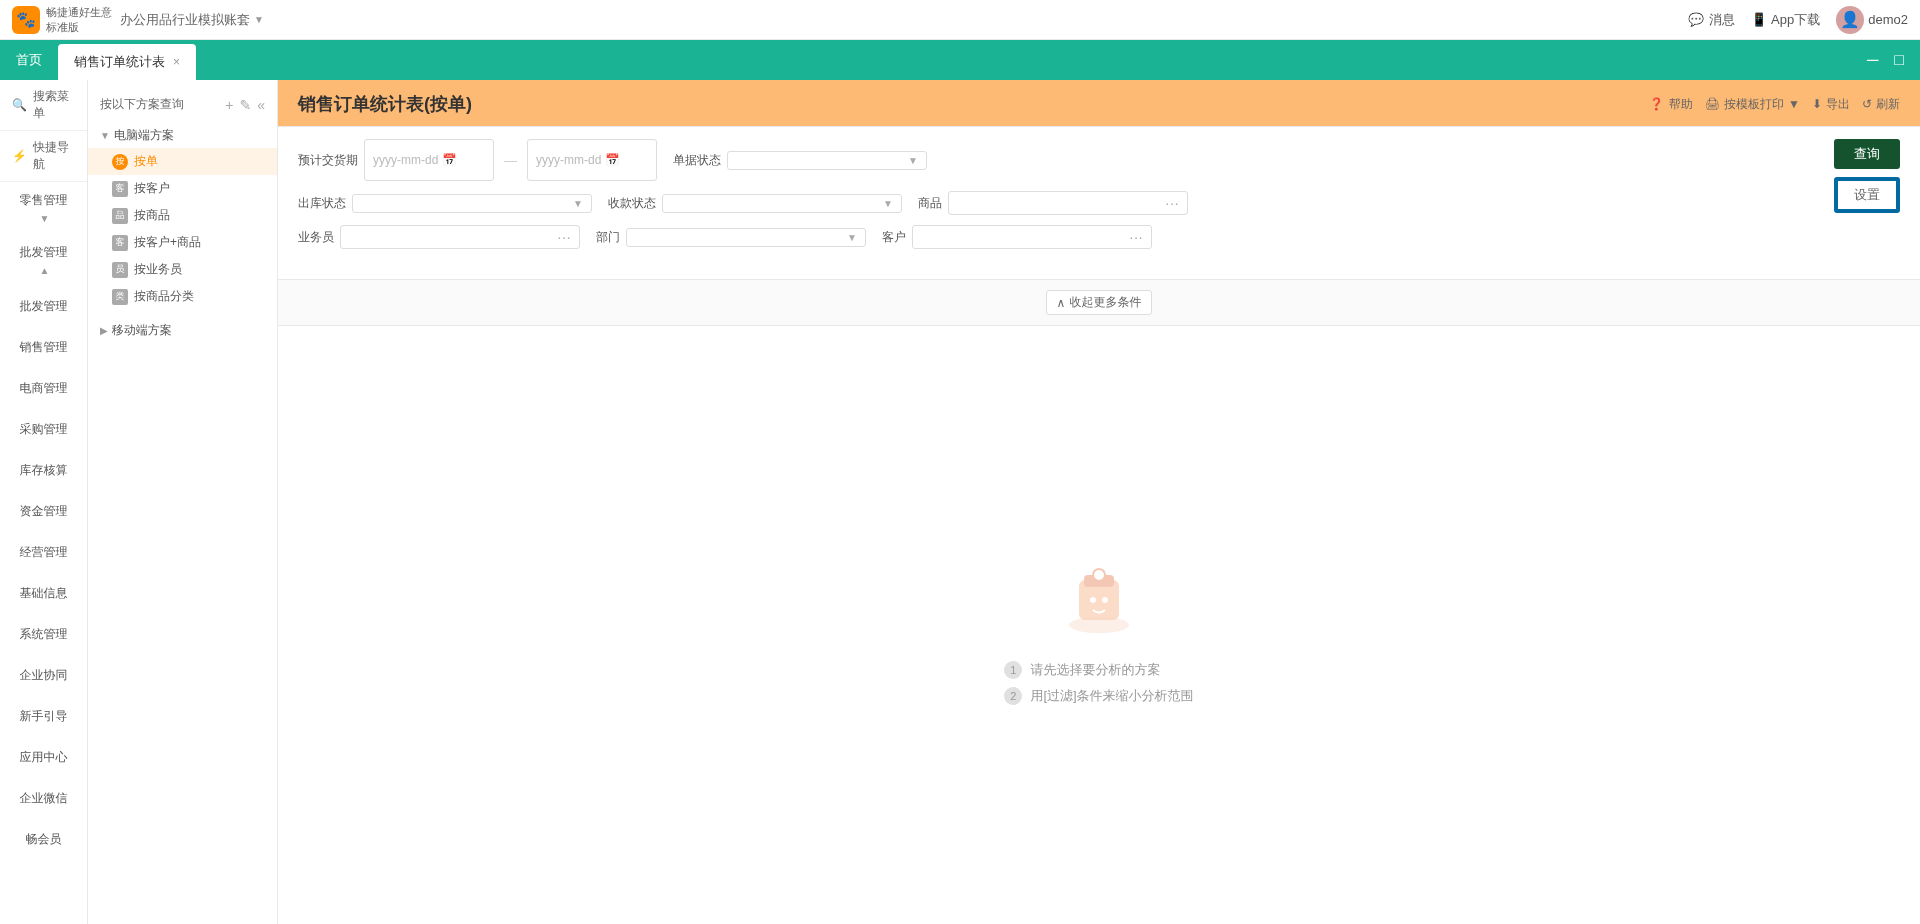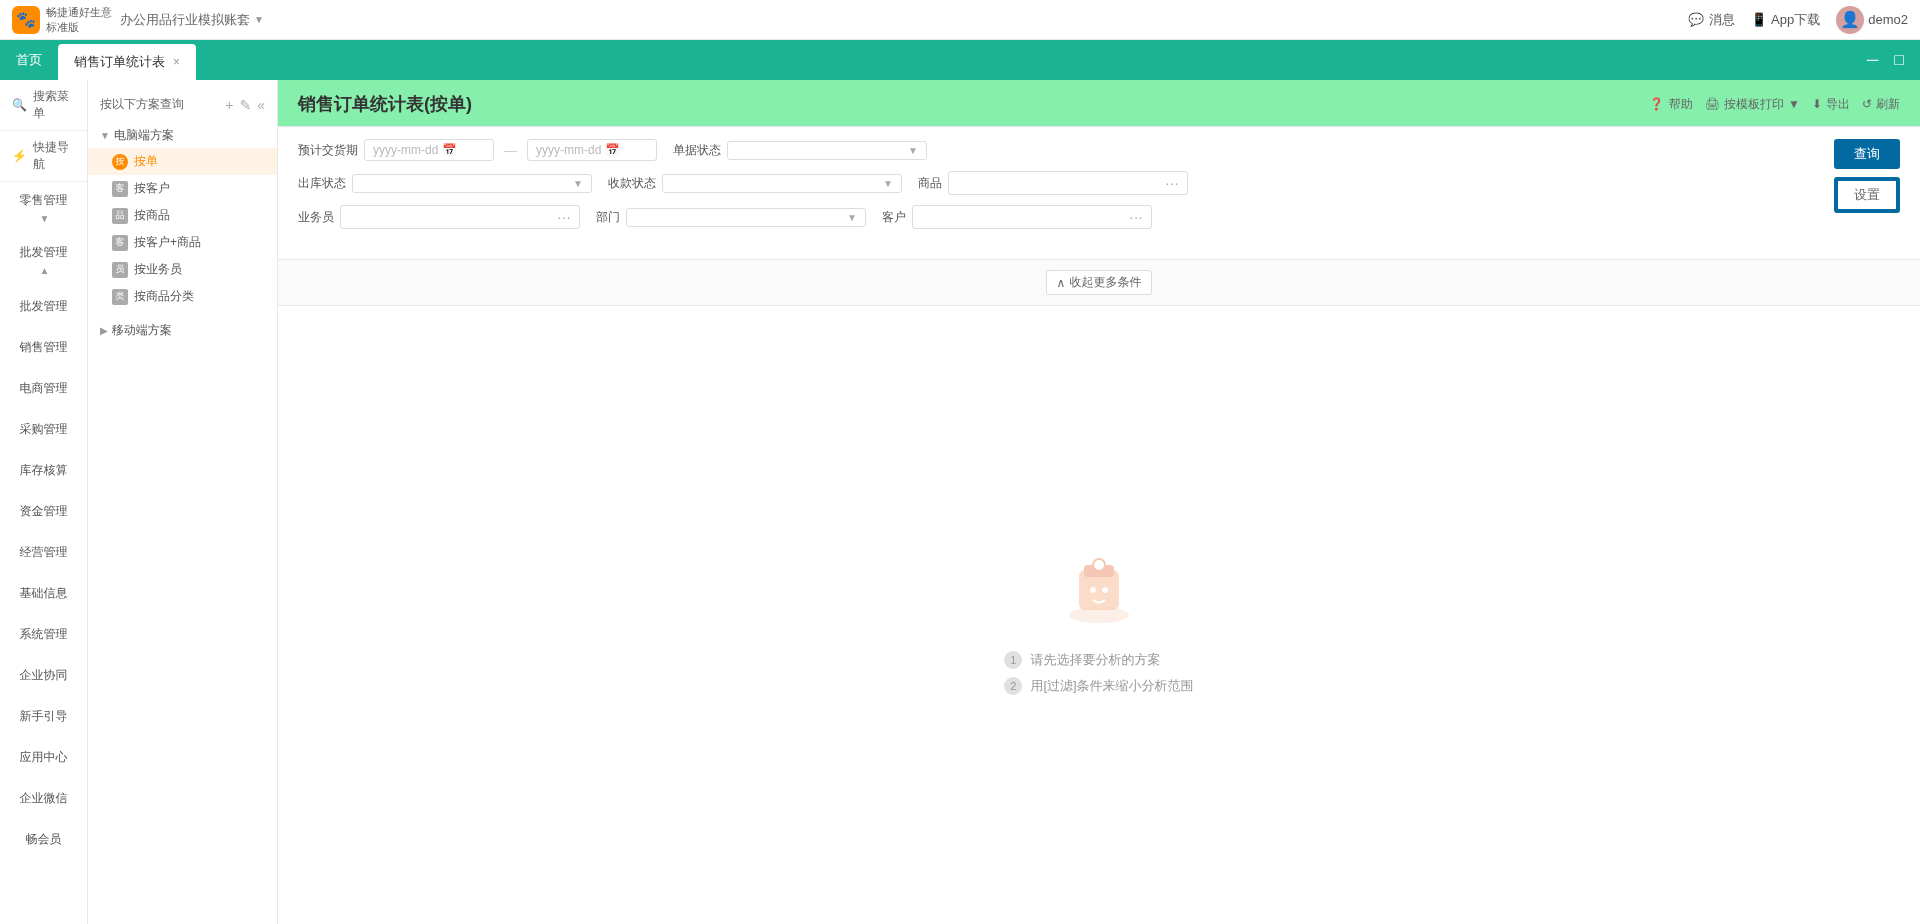--- a/index.html
+++ b/index.html
@@ -51,45 +51,45 @@
     .scheme-group-title .group-arrow { font-size: 10px; color: #999; }
     .scheme-item { display: flex; align-items: center; gap: 6px; padding: 5px 12px 5px 24px; font-size: 12px; color: #555; cursor: pointer; }
     .scheme-item.active { background: #fff3e6; color: #ff8c00; }
     .scheme-item .scheme-icon { width: 16px; height: 16px; background: #ff8c00; border-radius: 50%; display: flex; align-items: center; justify-content: center; color: white; font-size: 9px; flex-shrink: 0; }
     .scheme-item .scheme-icon-sq { width: 16px; height: 16px; background: #aaa; border-radius: 2px; display: flex; align-items: center; justify-content: center; color: white; font-size: 9px; flex-shrink: 0; }
 
     
     .right-main { flex: 1; display: flex; flex-direction: column; overflow: hidden; }
 
     
-    .page-header { background: #86efac; padding: 12px 20px 10px; border-bottom: 1px solid #e8e8e8; display: flex; align-items: center; justify-content: space-between; }
+    .page-header { background: #fdba74; padding: 12px 20px 10px; border-bottom: 1px solid #e8e8e8; display: flex; align-items: center; justify-content: space-between; }
     .page-title { font-size: 18px; font-weight: bold; color: #333; }
     .page-header-actions { display: flex; align-items: center; gap: 12px; }
     .header-action-btn { display: flex; align-items: center; gap: 4px; color: #666; font-size: 12px; cursor: pointer; }
 
     
     .filter-area { background: #fff; padding: 12px 20px; border-bottom: 1px solid #e8e8e8; }
     .filter-row { display: flex; align-items: center; gap: 16px; margin-bottom: 10px; flex-wrap: wrap; }
     .filter-row:last-child { margin-bottom: 8px; }
     .filter-item { display: flex; align-items: center; gap: 6px; }
     .filter-label { color: #555; font-size: 12px; white-space: nowrap; }
     .filter-date-btns { display: flex; gap: 4px; }
     .date-btn { padding: 2px 8px; border: 1px solid #ddd; border-radius: 3px; background: #fff; color: #555; font-size: 12px; cursor: pointer; }
     .date-btn.active { background: #ff8c00; border-color: #ff8c00; color: white; border-radius: 10px; }
     .filter-date-range { display: flex; align-items: center; gap: 6px; font-size: 11px; color: #999; margin-left: 6px; }
     .filter-select { display: flex; align-items: center; gap: 4px; border: 1px solid #ddd; border-radius: 3px; padding: 3px 8px; background: #fff; min-width: 180px; cursor: pointer; font-size: 12px; color: #bbb; }
     .filter-select .select-arrow { margin-left: auto; color: #aaa; font-size: 10px; }
     .filter-input { border: 1px solid #ddd; border-radius: 3px; padding: 3px 8px; background: #fff; min-width: 180px; font-size: 12px; color: #bbb; display: flex; align-items: center; gap: 4px; }
     .filter-input-wide { min-width: 280px; }
-    .filter-date-input { border: 1px solid #ddd; border-radius: 3px; padding: 3px 8px; background: #fff; min-width: 130px; font-size: 12px; color: #bbb; display: flex; align-items: center; gap: 4px; }
+    .filter-date-input { border: 1px solid #ddd; border-radius: 3px; padding: 13px 8px; background: #fff; min-width: 130px; font-size: 12px; color: #bbb; display: flex; align-items: center; gap: 4px; }
     .date-icon { color: #e8a040; font-size: 12px; }
     .filter-dots { color: #aaa; cursor: pointer; margin-left: auto; font-size: 14px; }
 
     
-    .query-btn { background: #0369a1; color: white; border: none; padding: 6px 16px; border-radius: 3px; cursor: pointer; font-size: 13px; }
+    .query-btn { background: #14532d; color: white; border: none; padding: 6px 16px; border-radius: 3px; cursor: pointer; font-size: 13px; }
     .settings-btn { background: #fff; color: #666; border: 4px solid #0369a1; padding: 5px 16px; border-radius: 3px; cursor: pointer; font-size: 13px; margin-top: 4px; }
 
     
     .filter-right-actions { display: flex; flex-direction: column; gap: 4px; margin-left: auto; }
 
     
     .collapse-row { display: flex; justify-content: center; padding: 10px; background: #fafafa; border-bottom: 1px solid #e8e8e8; cursor: pointer; }
     .collapse-btn { display: flex; align-items: center; gap: 4px; color: #666; font-size: 12px; border: 1px solid #ddd; border-radius: 3px; padding: 3px 10px; background: #fff; cursor: pointer; }
 
     

